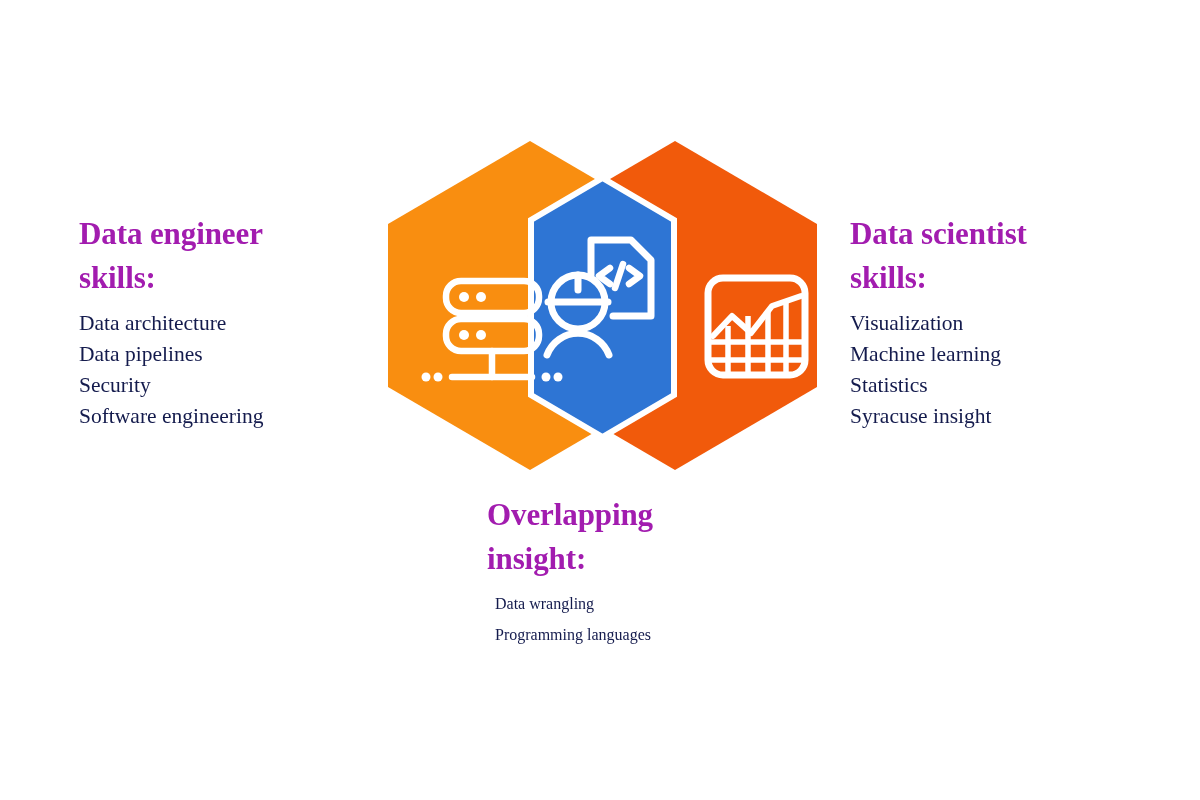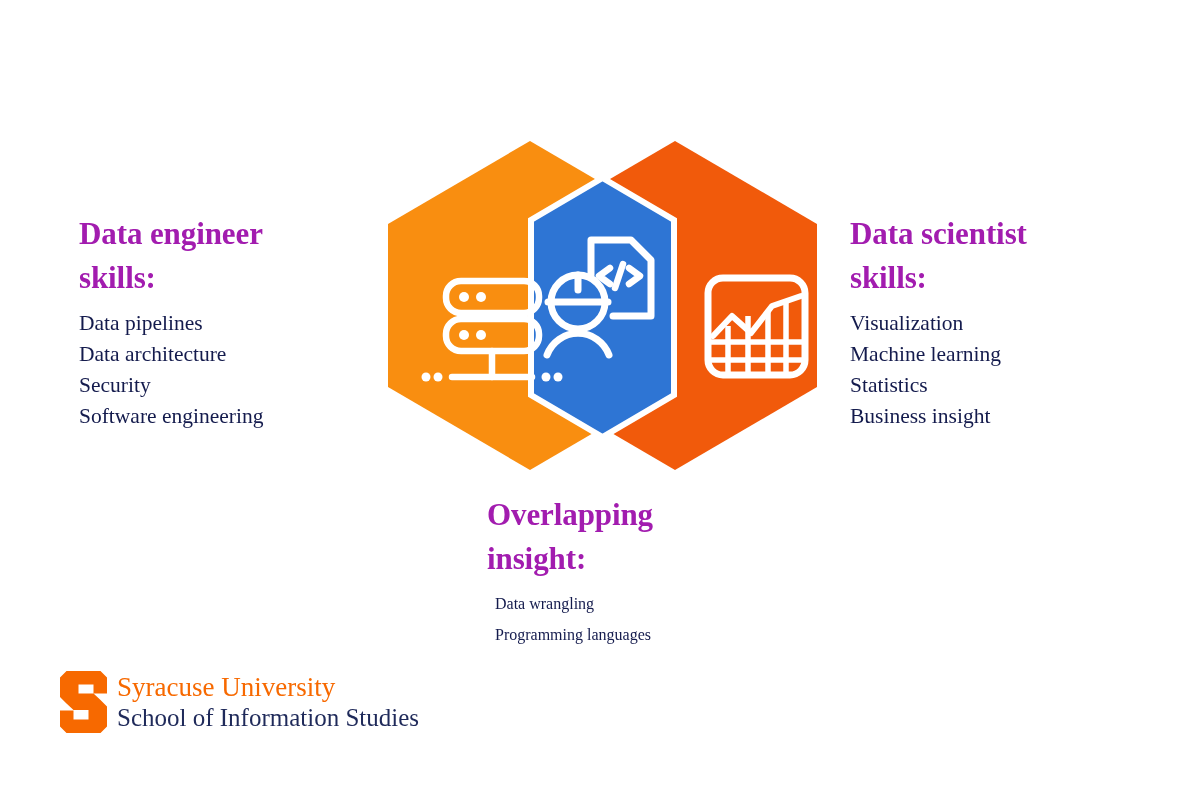--- a/index.html
+++ b/index.html
@@ -116,34 +116,34 @@
   }
 </style>
 </head>
 <body>
 
 <div class="stage">
 
   <div class="skill-col left">
     <h2 class="col-heading">Data engineer skills:</h2>
     <ul class="skill-list">
+      <li>Data architecture</li>
       <li>Data pipelines</li>
-      <li>Data architecture</li>
       <li>Security</li>
       <li>Software engineering</li>
     </ul>
   </div>
 
   <div class="skill-col right">
     <h2 class="col-heading">Data scientist skills:</h2>
     <ul class="skill-list">
       <li>Visualization</li>
       <li>Machine learning</li>
       <li>Statistics</li>
-      <li>Business insight</li>
+      <li>Syracuse insight</li>
     </ul>
   </div>
 
   <div class="hex-cluster">
     <svg width="445" height="355" viewBox="0 0 445 355" xmlns="http://www.w3.org/2000/svg">
 
       <polygon points="150,11 292,94 292,257 150,340 8,257 8,94" fill="#F98E10"></polygon>
 
       <polygon points="295,11 437,94 437,257 295,340 153,257 153,94" fill="#F15A0B"></polygon>
 
@@ -204,23 +204,14 @@
   </div>
 
   <div class="overlap-block">
     <h2 class="col-heading">Overlapping insight:</h2>
     <ul class="overlap-list">
       <li>Data wrangling</li>
       <li>Programming languages</li>
     </ul>
   </div>
 
-  <div class="logo">
-    <svg class="logo-mark" viewBox="0 0 47 62">
-      <path fill="#F76900" d="M6.5,0 H40.5 L47,6.5 V22.5 H33.5 V13.5 H18.5 V22.5 H33.5 L40.5,29 L47,35.5 V55.5 L40.5,62 H6.5 L0,55.5 V39.5 H13.5 V48.5 H28.5 V39 H13.5 L6.5,32.5 L0,26 V6.5 Z"></path>
-    </svg>
-    <div class="logo-text">
-      <div class="logo-line1">Syracuse University</div>
-      <div class="logo-line2">School of Information Studies</div>
-    </div>
-  </div>
 
 </div>
 
 </body></html>

